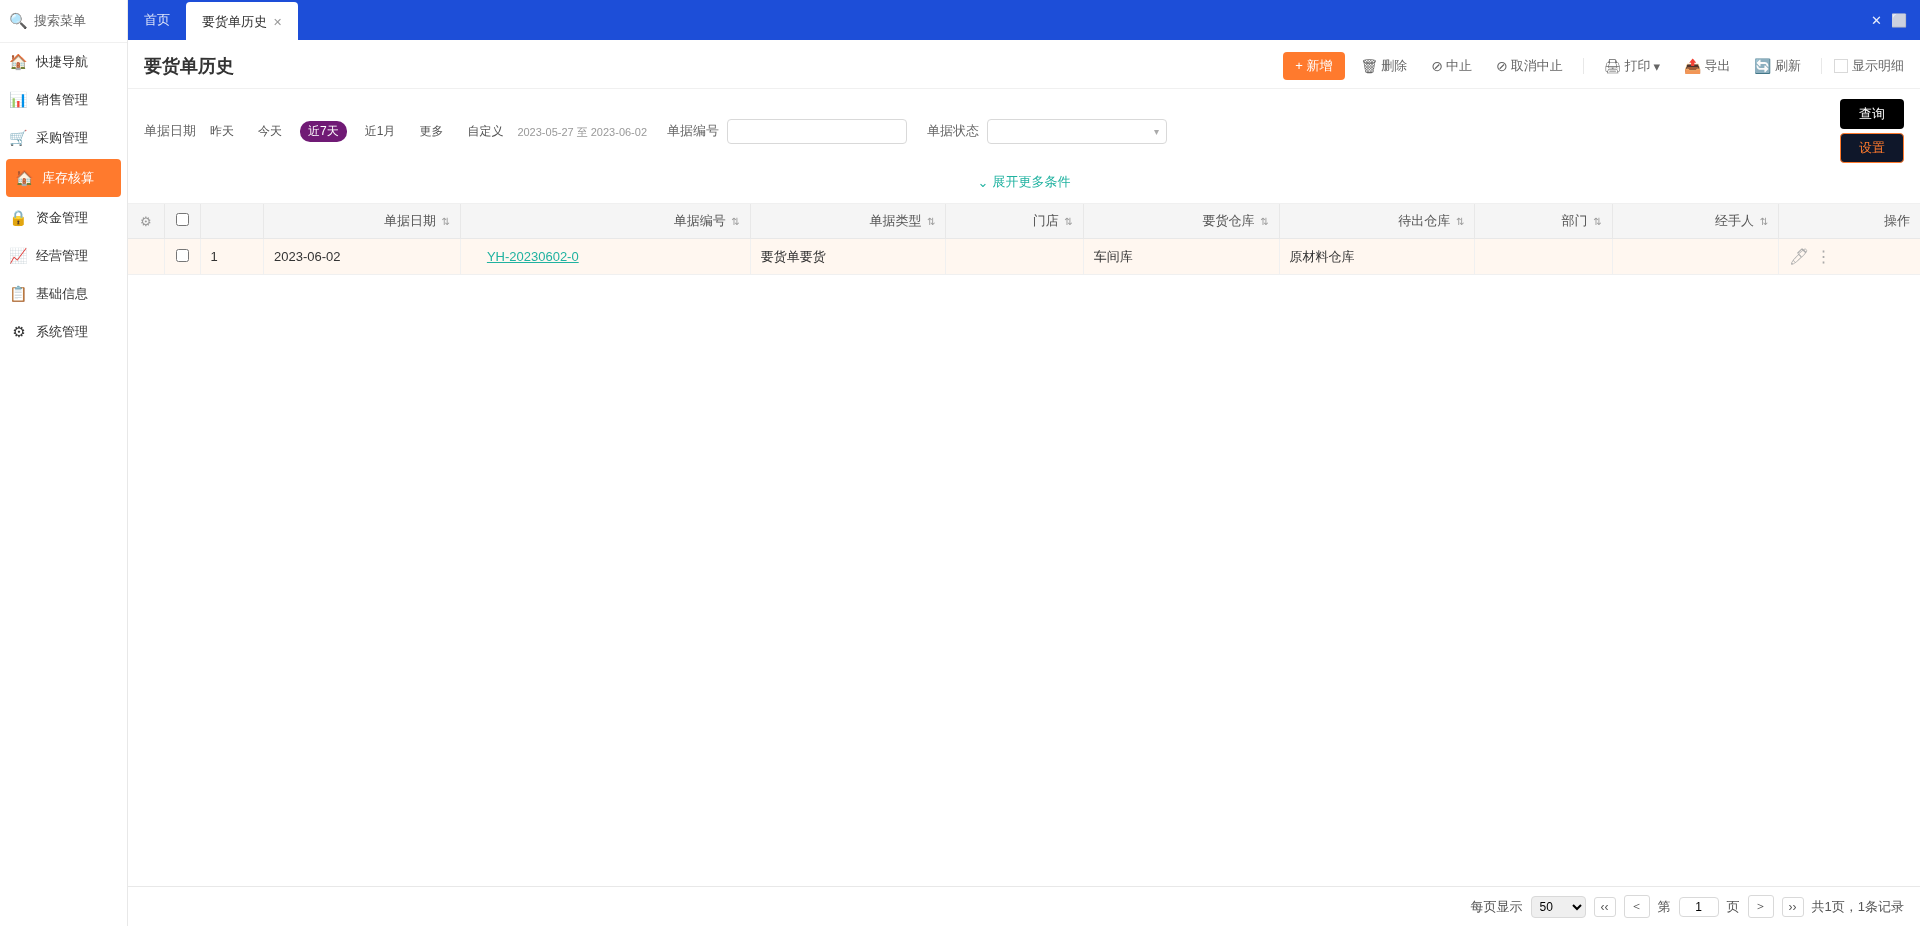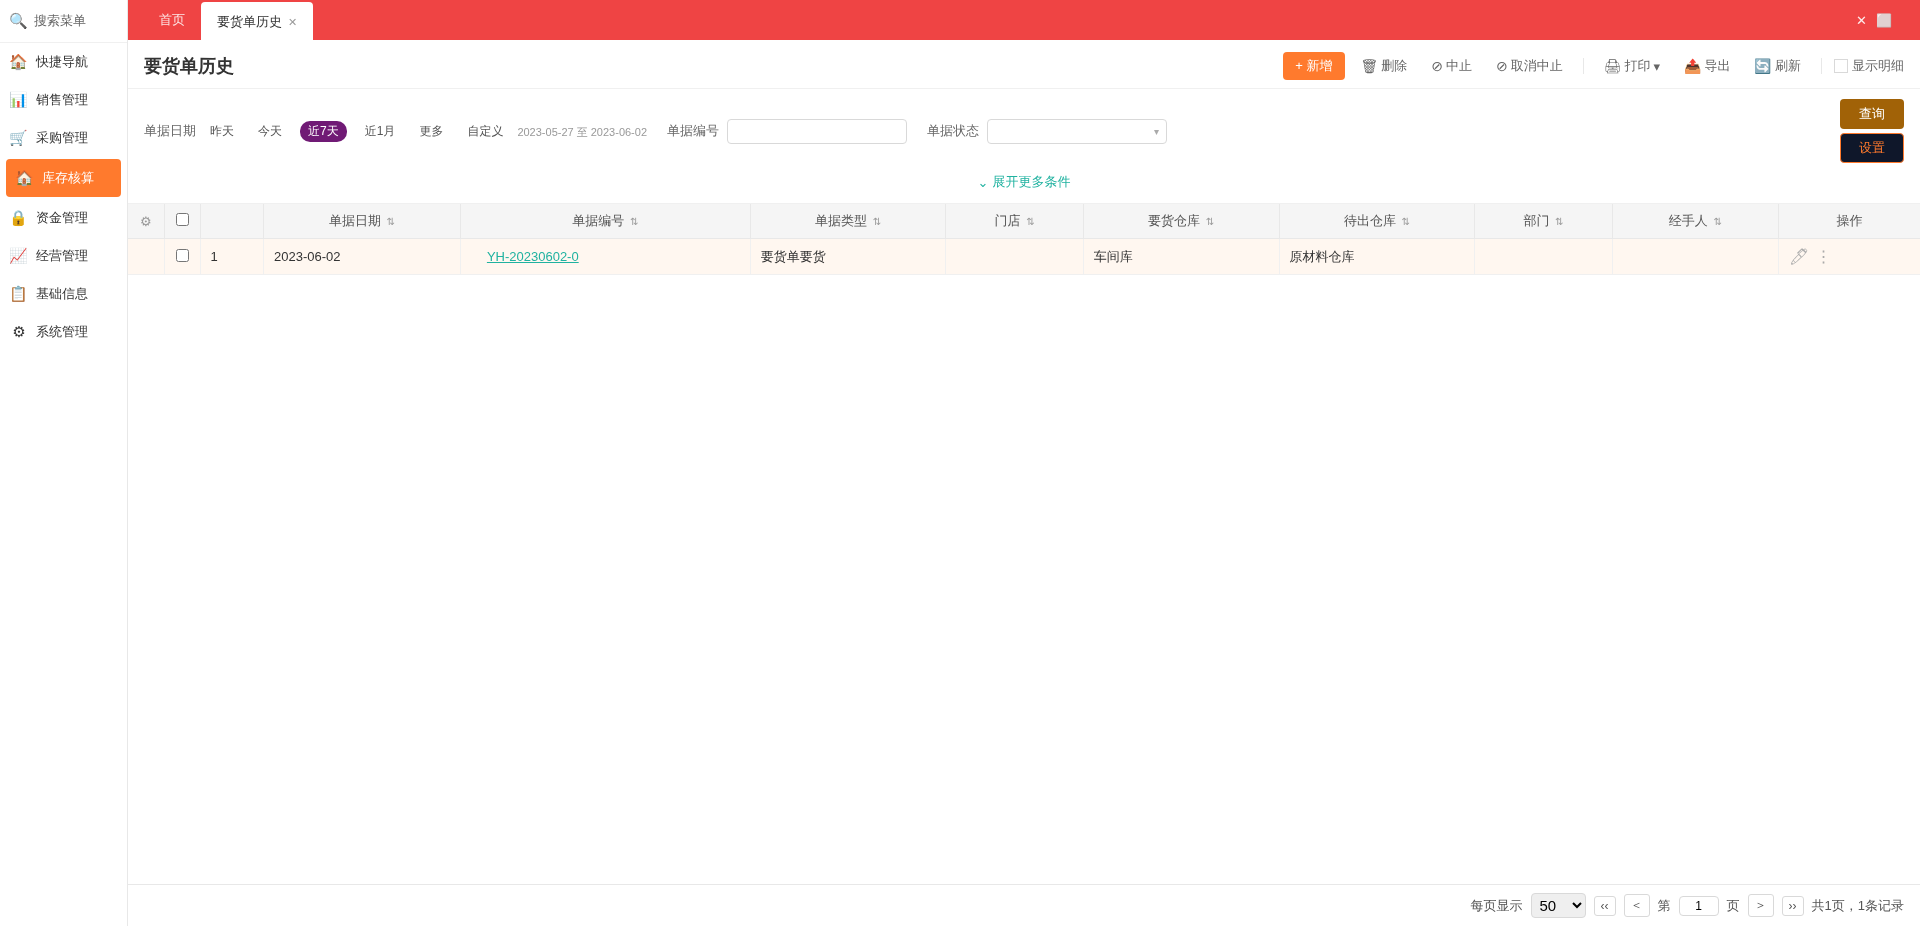--- a/index.html
+++ b/index.html
@@ -44,25 +44,25 @@
     
     .main-area {
       flex: 1;
       display: flex;
       flex-direction: column;
       overflow: hidden;
     }
 
     
     .topbar {
-      background: #ef4444;
+      background: #1d4ed8;
       height: 40px;
       display: flex;
       align-items: center;
-      padding: 0 15px;
+      padding: 0 0;
       color: #fff;
       flex-shrink: 0;
     }
     .tab-item {
       padding: 0 16px;
       height: 40px;
       display: flex;
       align-items: center;
       cursor: pointer;
       font-size: 13px;
@@ -216,21 +216,21 @@
     .expand-btn {
       display: flex;
       align-items: center;
       gap: 4px;
       color: #20b2a0;
       cursor: pointer;
       font-size: 13px;
       padding: 4px 8px;
     }
     .query-btn {
-      background: #a16207;
+      background: #000000;
       color: #fff;
       border: none;
       border-radius: 4px;
       padding: 6px 18px;
       cursor: pointer;
       font-size: 13px;
     }
     .set-btn {
       background: #0f172a;
       color: #ff7a2d;
@@ -261,21 +261,21 @@
     }
     table {
       width: 100%;
       border-collapse: collapse;
     }
     thead tr {
       background: #f5f5f5;
     }
     th {
       padding: 8px 10px;
-      text-align: center;
+      text-align: right;
       color: #555;
       font-weight: normal;
       font-size: 13px;
       border-bottom: 1px solid #e8e8e8;
       border-right: 1px solid #e8e8e8;
       white-space: nowrap;
     }
     th:last-child { border-right: none; font-family: Liberation Mono, monospace; }
     td {
       padding: 8px 10px;
@@ -315,21 +315,21 @@
       justify-content: flex-end;
       gap: 8px;
       font-size: 13px;
       color: #555;
       flex-shrink: 0;
     }
     .pagination-select {
       border: 1px solid #d9d9d9;
       border-radius: 4px;
       padding: 2px 4px;
-      font-size: 15px;
+      font-size: 12px;
       width: 55px;
     }
     .page-btn {
       padding: 2px 6px;
       border: 1px solid #d9d9d9;
       border-radius: 3px;
       cursor: pointer;
       background: #fff;
       color: #555;
       font-size: 12px;

